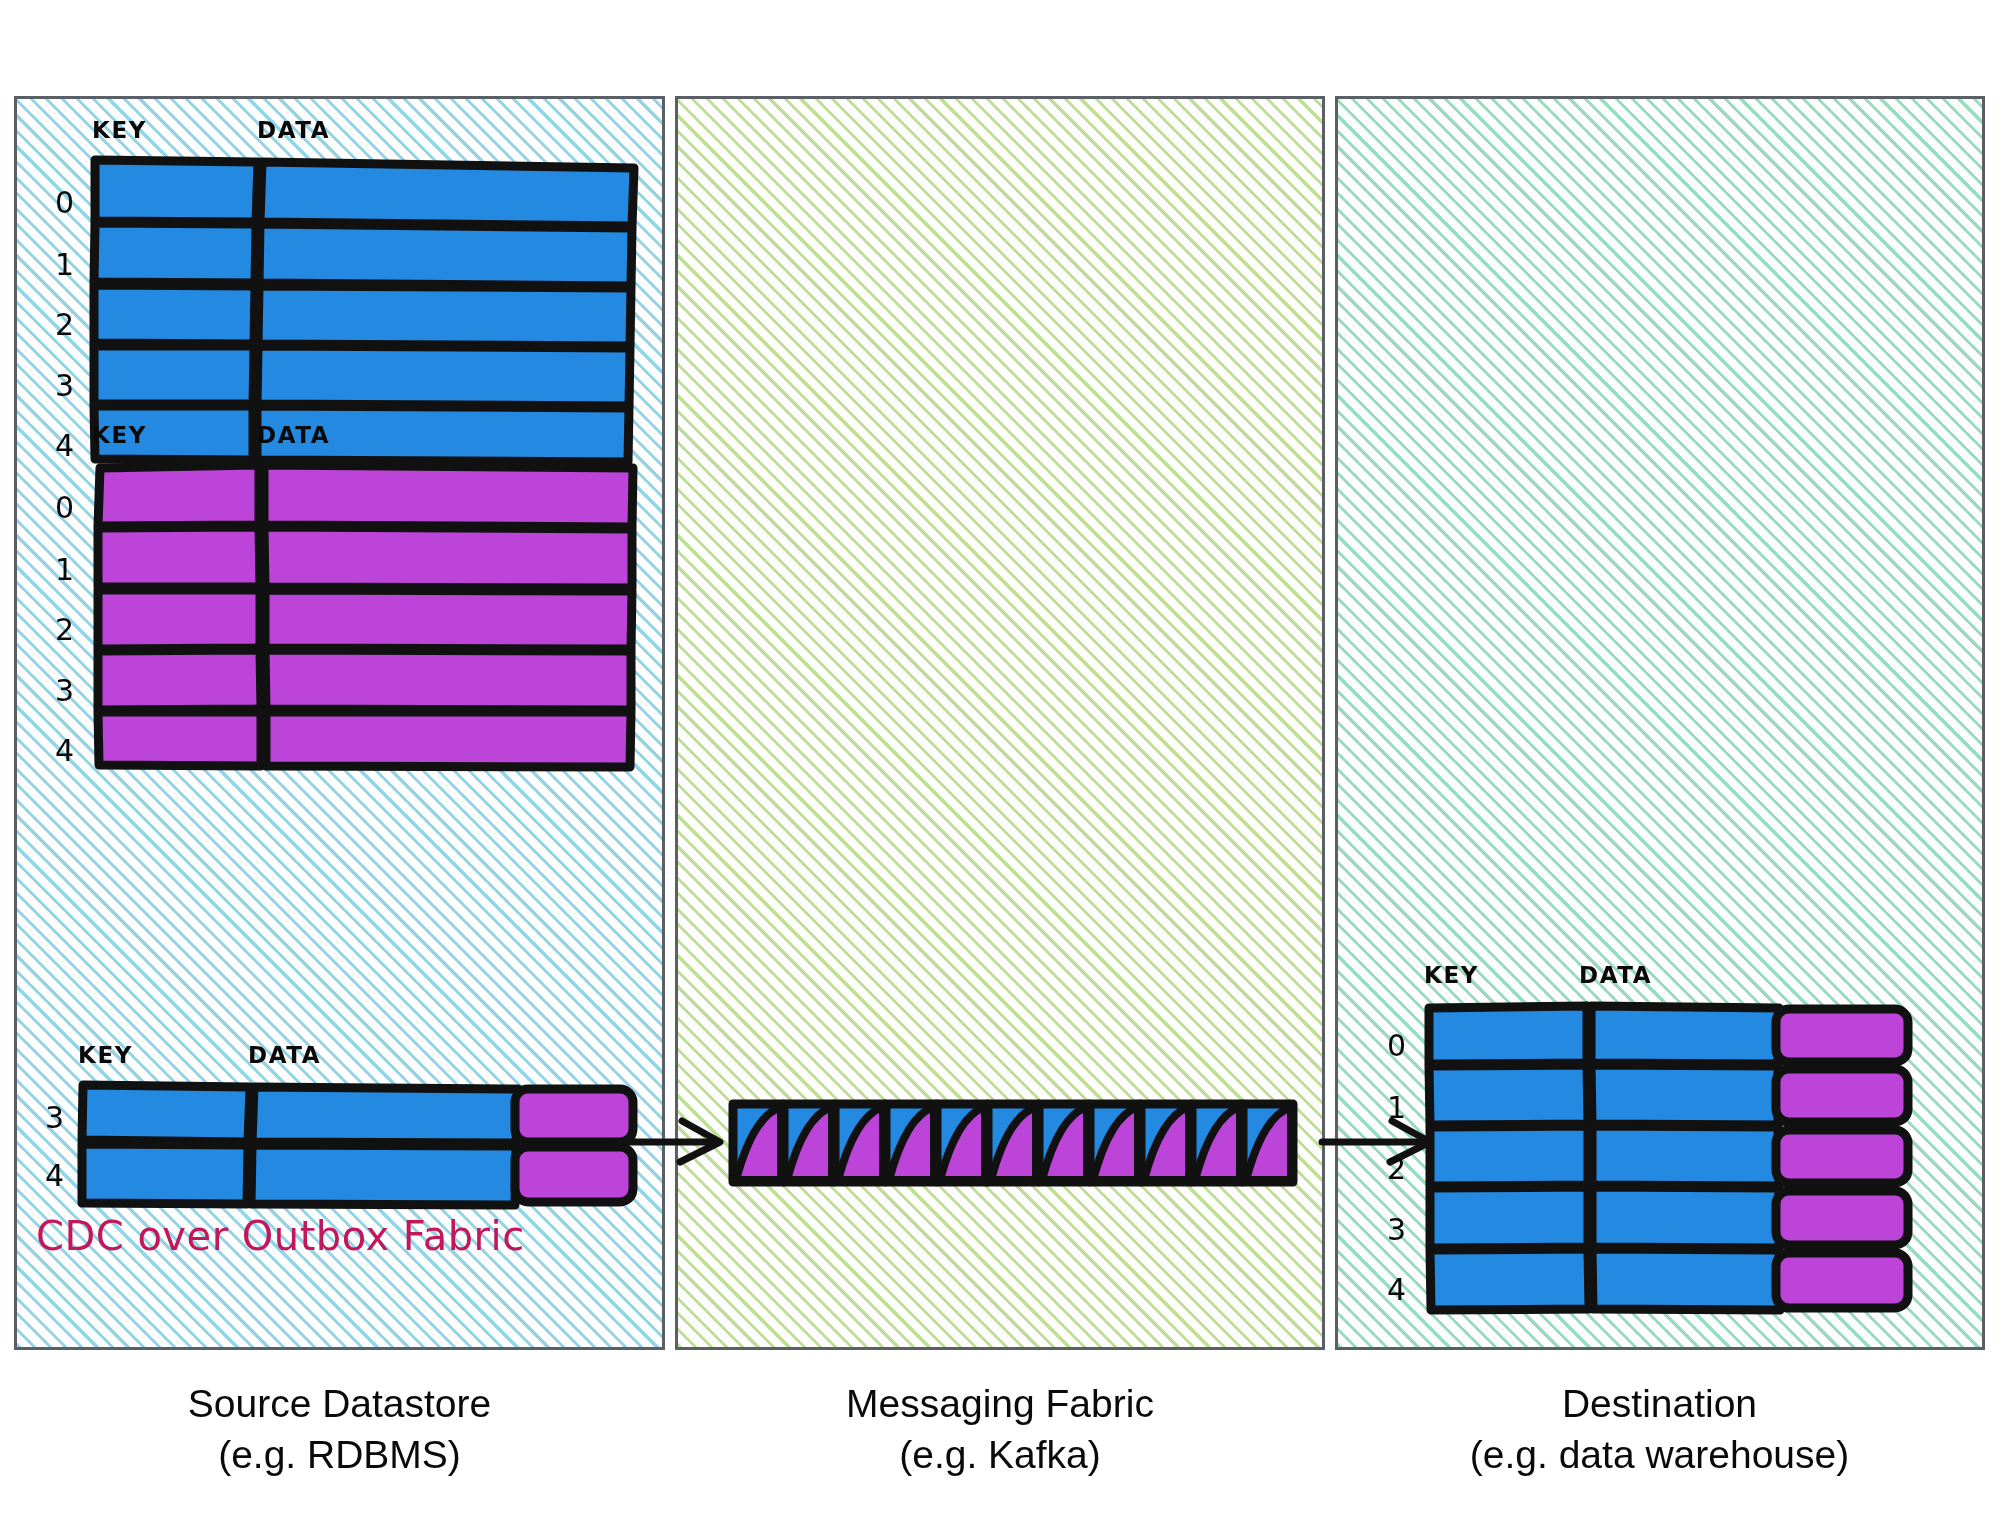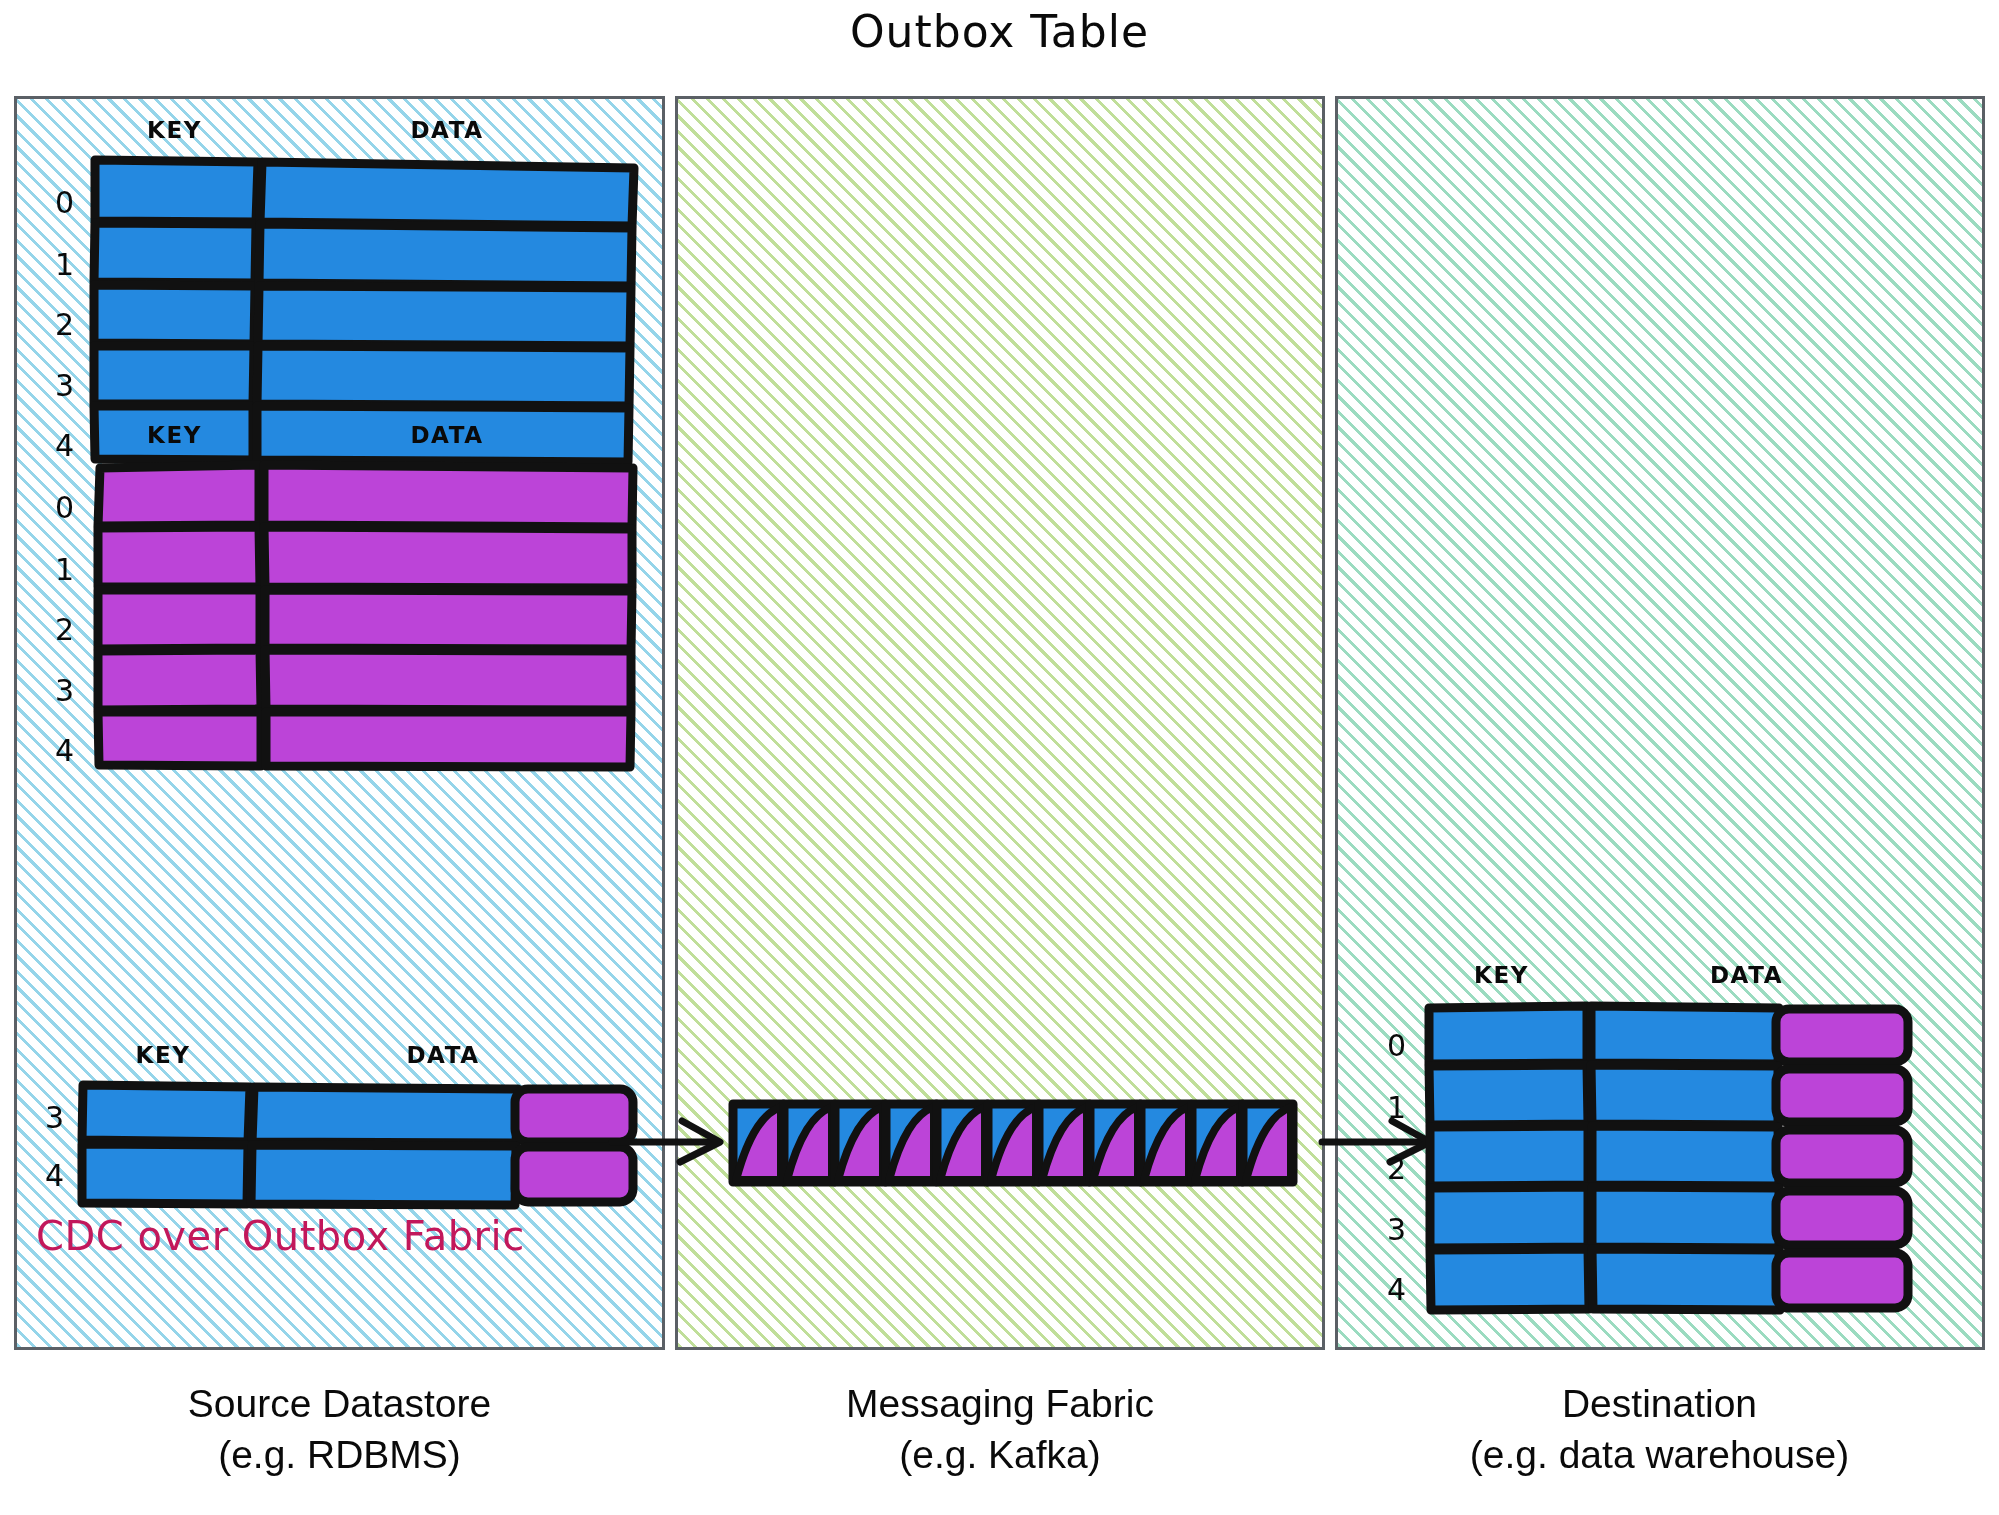--- a/index.html
+++ b/index.html
@@ -84,21 +84,20 @@
   
   .kvtable {
     position: absolute;
   }
   .kvtable .col-head {
     position: absolute;
     font-size: 23px;
     font-weight: 700;
     letter-spacing: 1.6px;
     color: #0a0a0a;
-    text-align: center;
     top: -38px;
     font-family: "DejaVu Sans", sans-serif;
   }
   .kvtable .row-label {
     position: absolute;
     font-size: 30px;
     color: #0a0a0a;
     text-align: right;
     width: 34px;
     font-family: "DejaVu Sans", sans-serif;
@@ -119,21 +118,20 @@
     letter-spacing: 0.5px;
     white-space: nowrap;
     font-family: "DejaVu Sans", sans-serif;
   }
 </style>
 </head>
 <body>
 
 <div id="stage">
 
-  <div class="diagram-title">Outbox Table</div>
 
   <div class="panel panel-blue" style="left:14px; top:96px; width:651px; height:1254px;"></div>
 
   <div class="panel panel-olive" style="left:675px; top:96px; width:650px; height:1254px;"></div>
 
   <div class="panel panel-teal" style="left:1335px; top:96px; width:650px; height:1254px;"></div>
 
   <div class="kvtable" style="left:92px; top:155px; width:545px; height:310px;">
     <div class="col-head" style="left:0px; width:165px;">KEY</div>
     <div class="col-head" style="left:165px; width:380px;">DATA</div>

